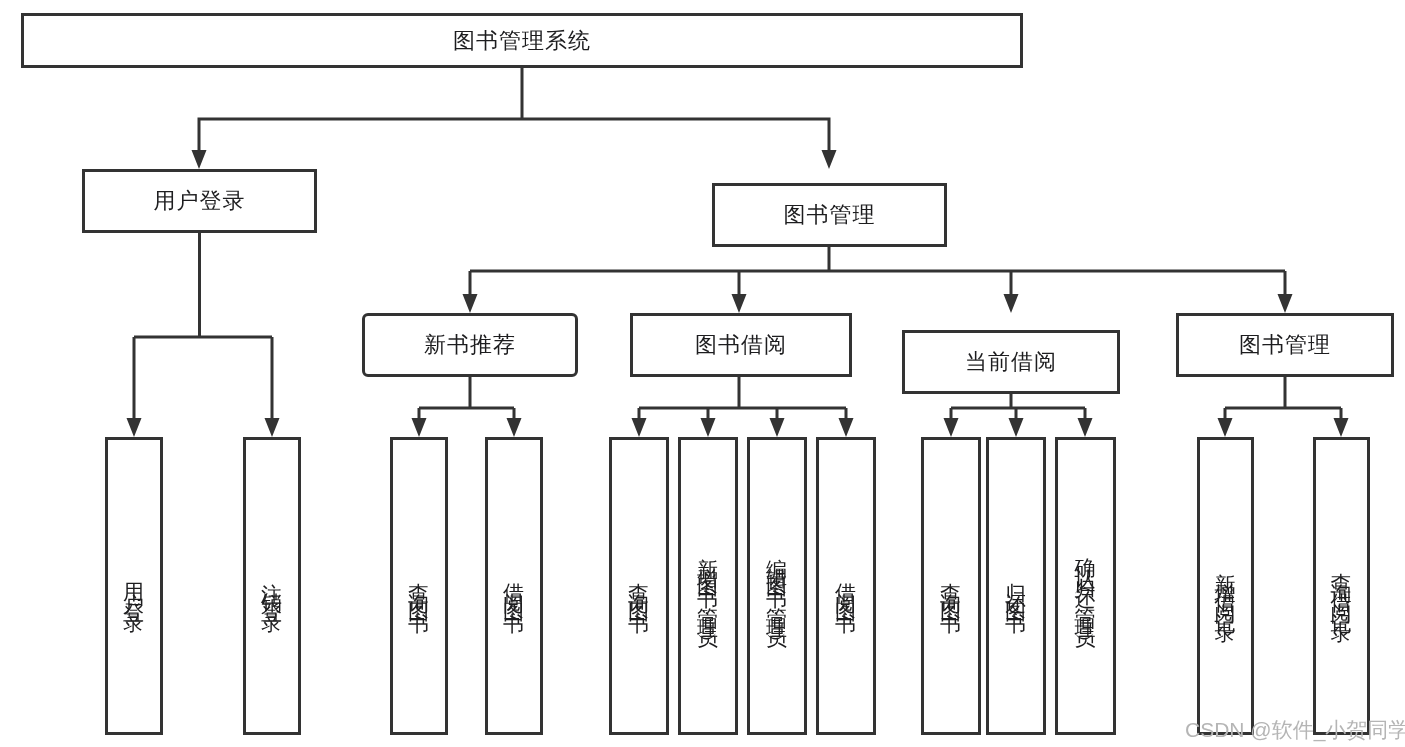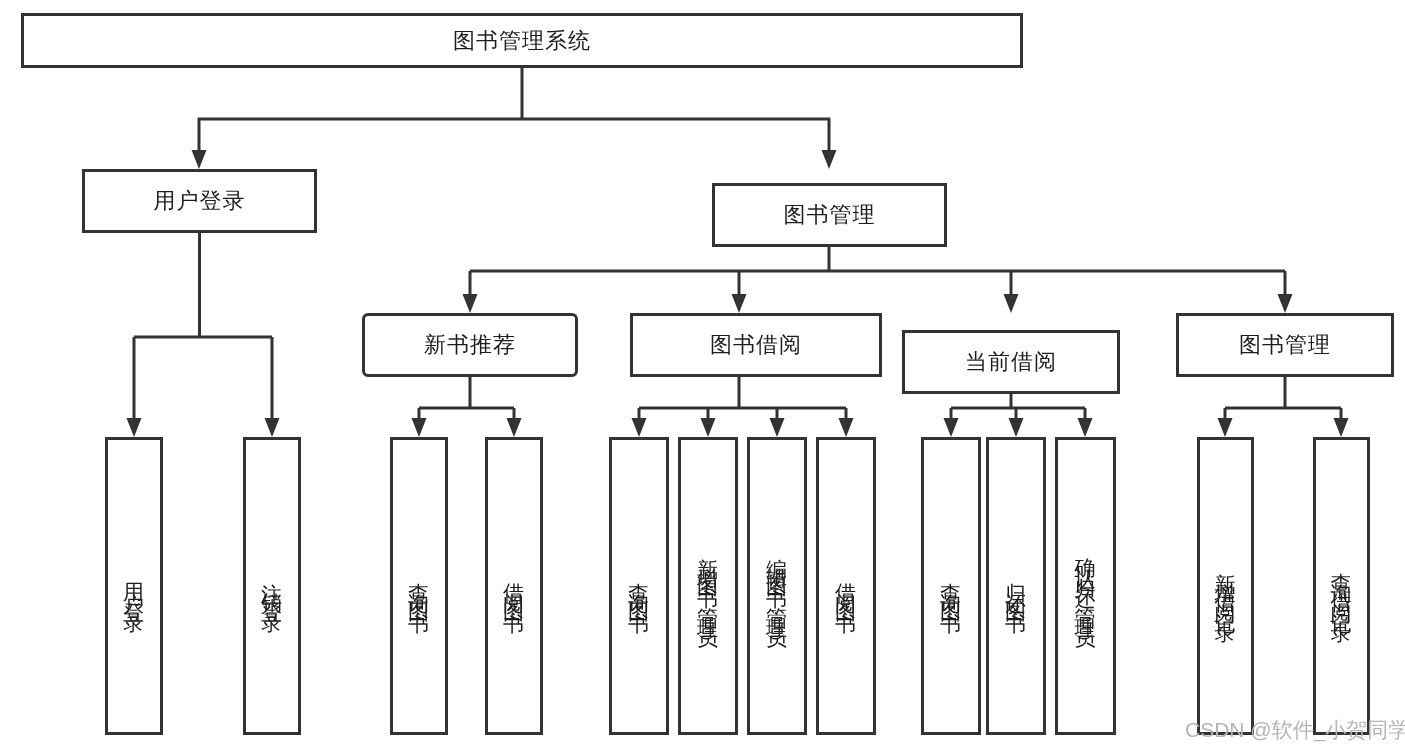--- a/index.html
+++ b/index.html
@@ -97,21 +97,21 @@
   <div class="box h" style="left:82px; top:169px; width:235px; height:64px;">
     <span>用户登录</span>
   </div>
   <div class="box h" style="left:712px; top:183px; width:235px; height:64px;">
     <span>图书管理</span>
   </div>
 
   <div class="box h" style="left:362px; top:313px; width:216px; height:64px;border-radius:6px;">
     <span>新书推荐</span>
   </div>
-  <div class="box h" style="left:630px; top:313px; width:252px; height:64px;">
+  <div class="box h" style="left:630px; top:313px; width:222px; height:64px;">
     <span>图书借阅</span>
   </div>
   <div class="box h" style="left:902px; top:330px; width:218px; height:64px;">
     <span>当前借阅</span>
   </div>
   <div class="box h" style="left:1176px; top:313px; width:218px; height:64px;">
     <span>图书管理</span>
   </div>
 
   <div class="box v" style="left:105px; top:437px; width:58px; height:298px;">

